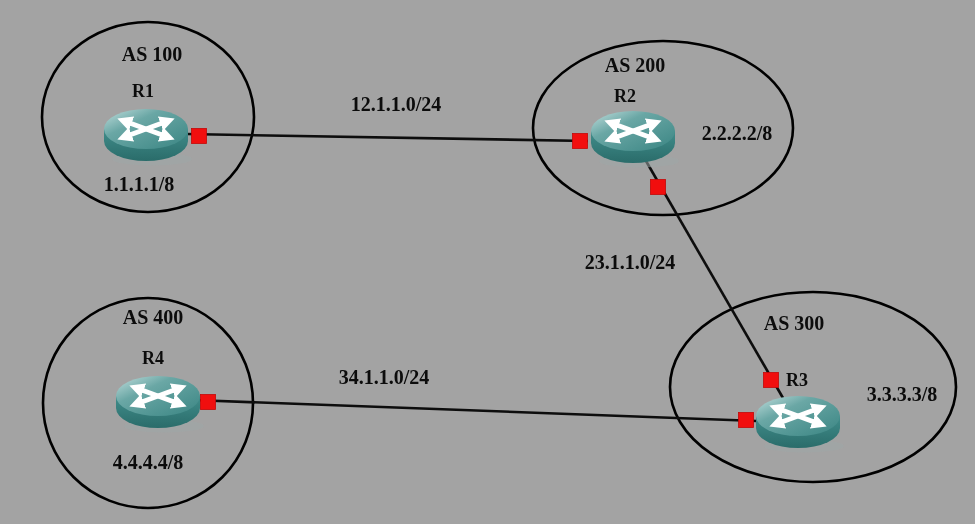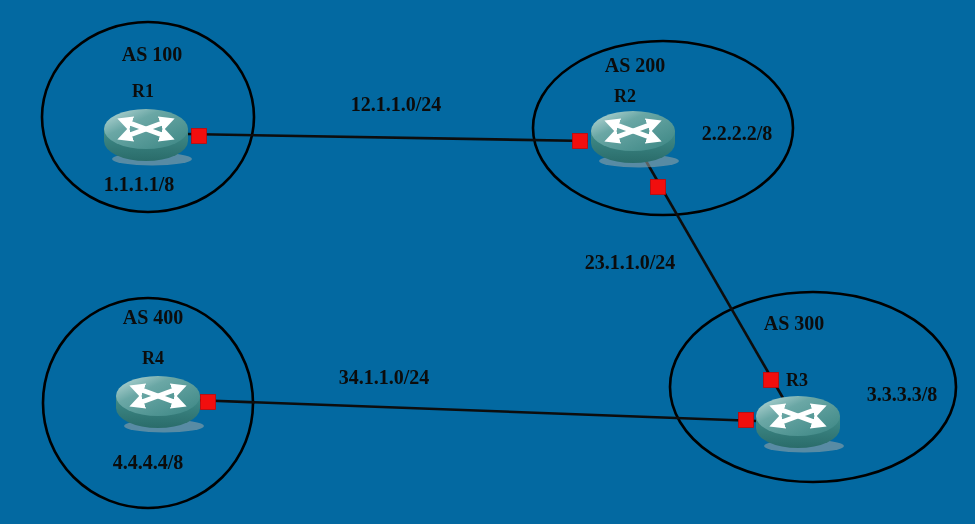--- a/index.html
+++ b/index.html
@@ -1,20 +1,20 @@
 <!DOCTYPE html>
 <html><head>
 <meta charset="utf-8">
 <style>
   html, body { margin: 0; padding: 0; background: #ffffff; }
   .stage {
     position: relative;
     width: 975px;
     height: 524px;
-    background: #0369a1;
+    background: #a3a3a3;
     overflow: hidden;
   }
   svg { position: absolute; inset: 0; }
   .as-ellipse { fill: none; stroke-width: 2.6px; }
   .link-line  { stroke-width: 2.6px; }
   .iface-sq   { stroke: #c40808; stroke-width: 0.8px; }
   text {
     font-family: "Liberation Serif", "DejaVu Serif", serif;
     font-weight: bold;
     text-anchor: middle;

